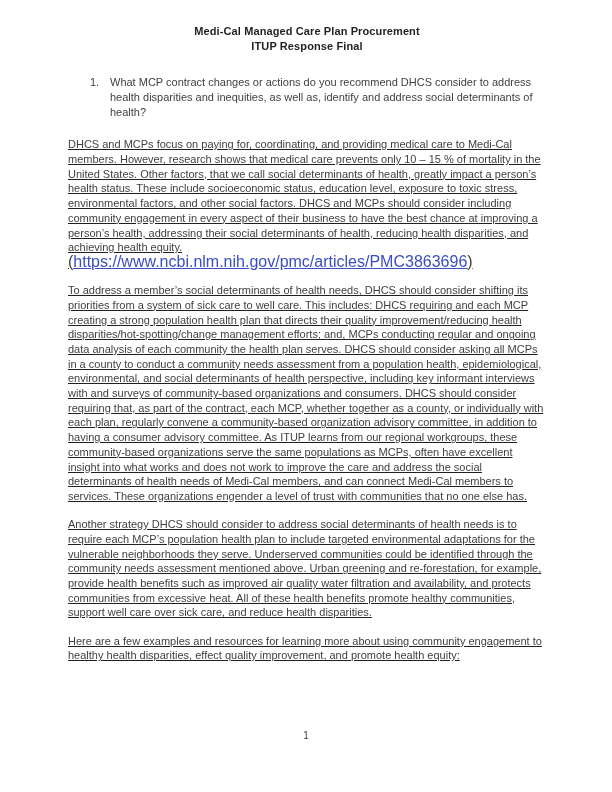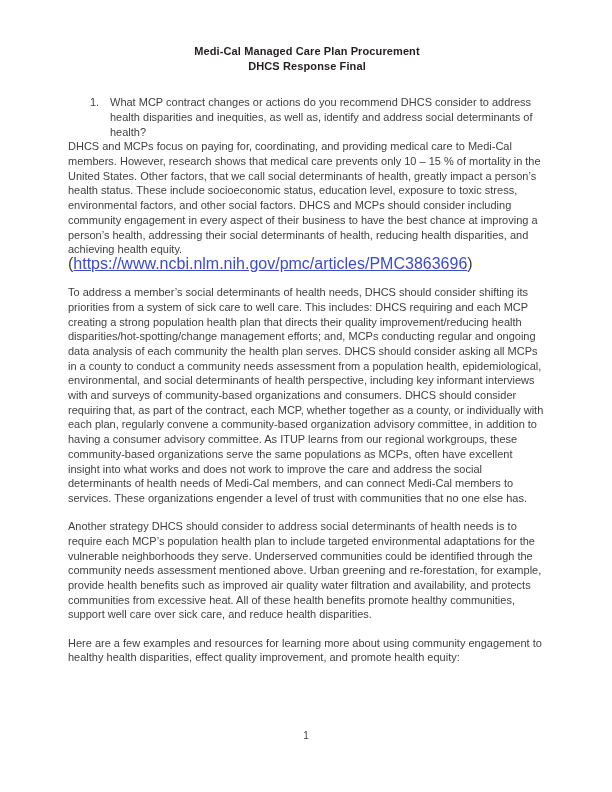--- a/index.html
+++ b/index.html
@@ -18,21 +18,21 @@
     position: relative;
     width: 612px;
     height: 792px;
     box-sizing: border-box;
     background: #ffffff;
     overflow: hidden;
   }
   .content {
     position: absolute;
     left: 68px;
-    top: 44px;
+    top: 24px;
     width: 478px;
   }
 
   
   .doc-header {
     text-align: center;
     font-weight: bold;
     font-size: 11px;
     line-height: 14.6px;
     color: #231f20;
@@ -59,21 +59,22 @@
   .question-num {
     position: absolute;
     left: 22px;
     top: 0;
     font-size: 11px;
     color: #3f3f3f;
   }
 
   
   .body-block {
-    margin-top: 0;
+    margin-top: 18px;
+    text-decoration: underline;
   }
   p.para {
     margin: 0 0 13.5px 0;
     font-size: 11px;
     line-height: 14.7px;
     color: #3f3f3f;
     text-align: left;
   }
   p.para.tight {
     margin-bottom: 0;
@@ -104,21 +105,21 @@
 </style>
 </head>
 <body>
 
 <div class="page">
 
   <div class="content">
 
     <div class="doc-header">
       <span class="hline">Medi-Cal Managed Care Plan Procurement</span>
-      <span class="hline">DHCS Response Final</span>
+      <span class="hline">ITUP Response Final</span>
     </div>
 
     <ul class="question-list">
       <li class="question-item">
         <span class="question-num">1.</span>
         <span>What MCP contract changes or actions do you recommend DHCS consider to address health disparities and inequities, as well as, identify and address social determinants of health?</span>
       </li>
     </ul>
 
     <div class="body-block">

